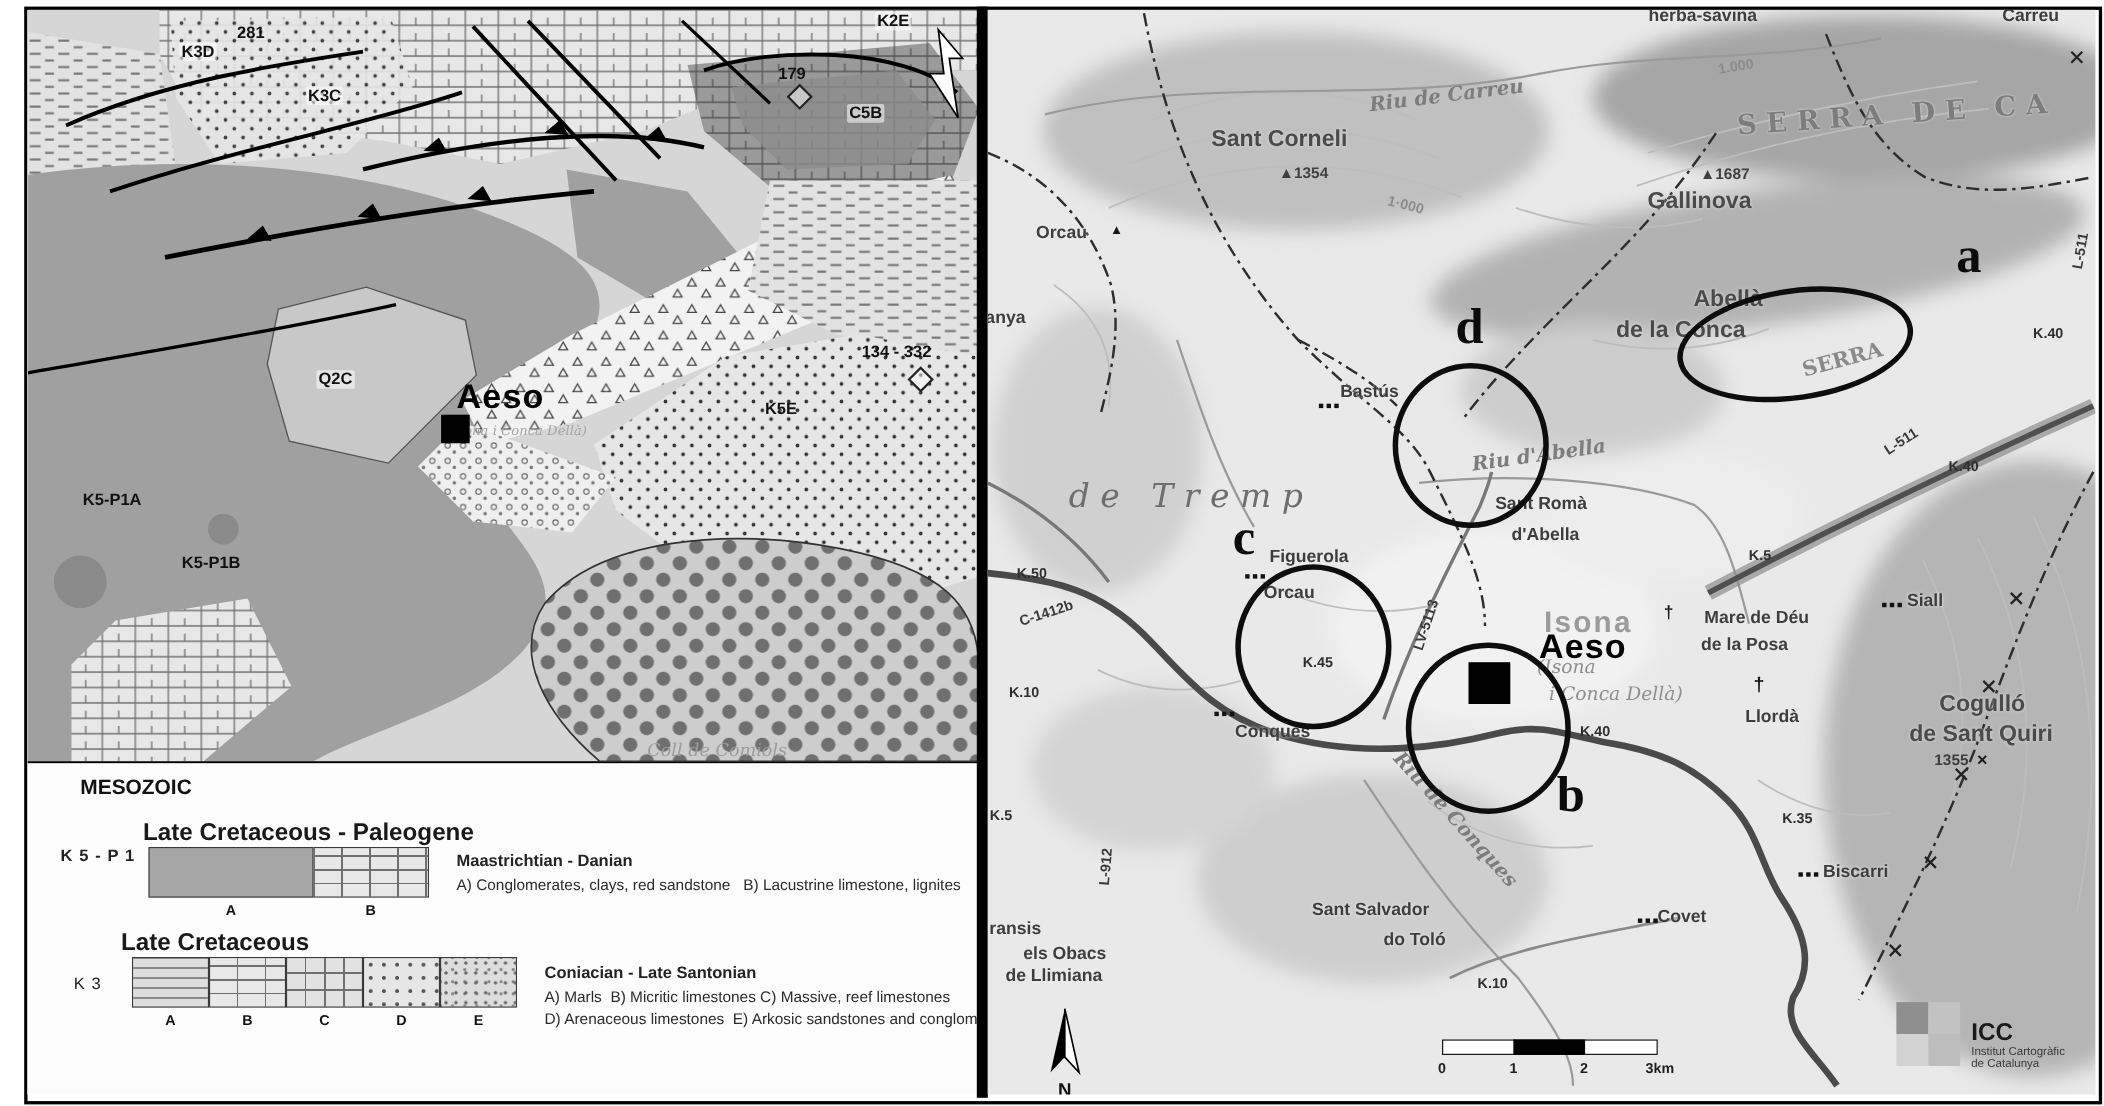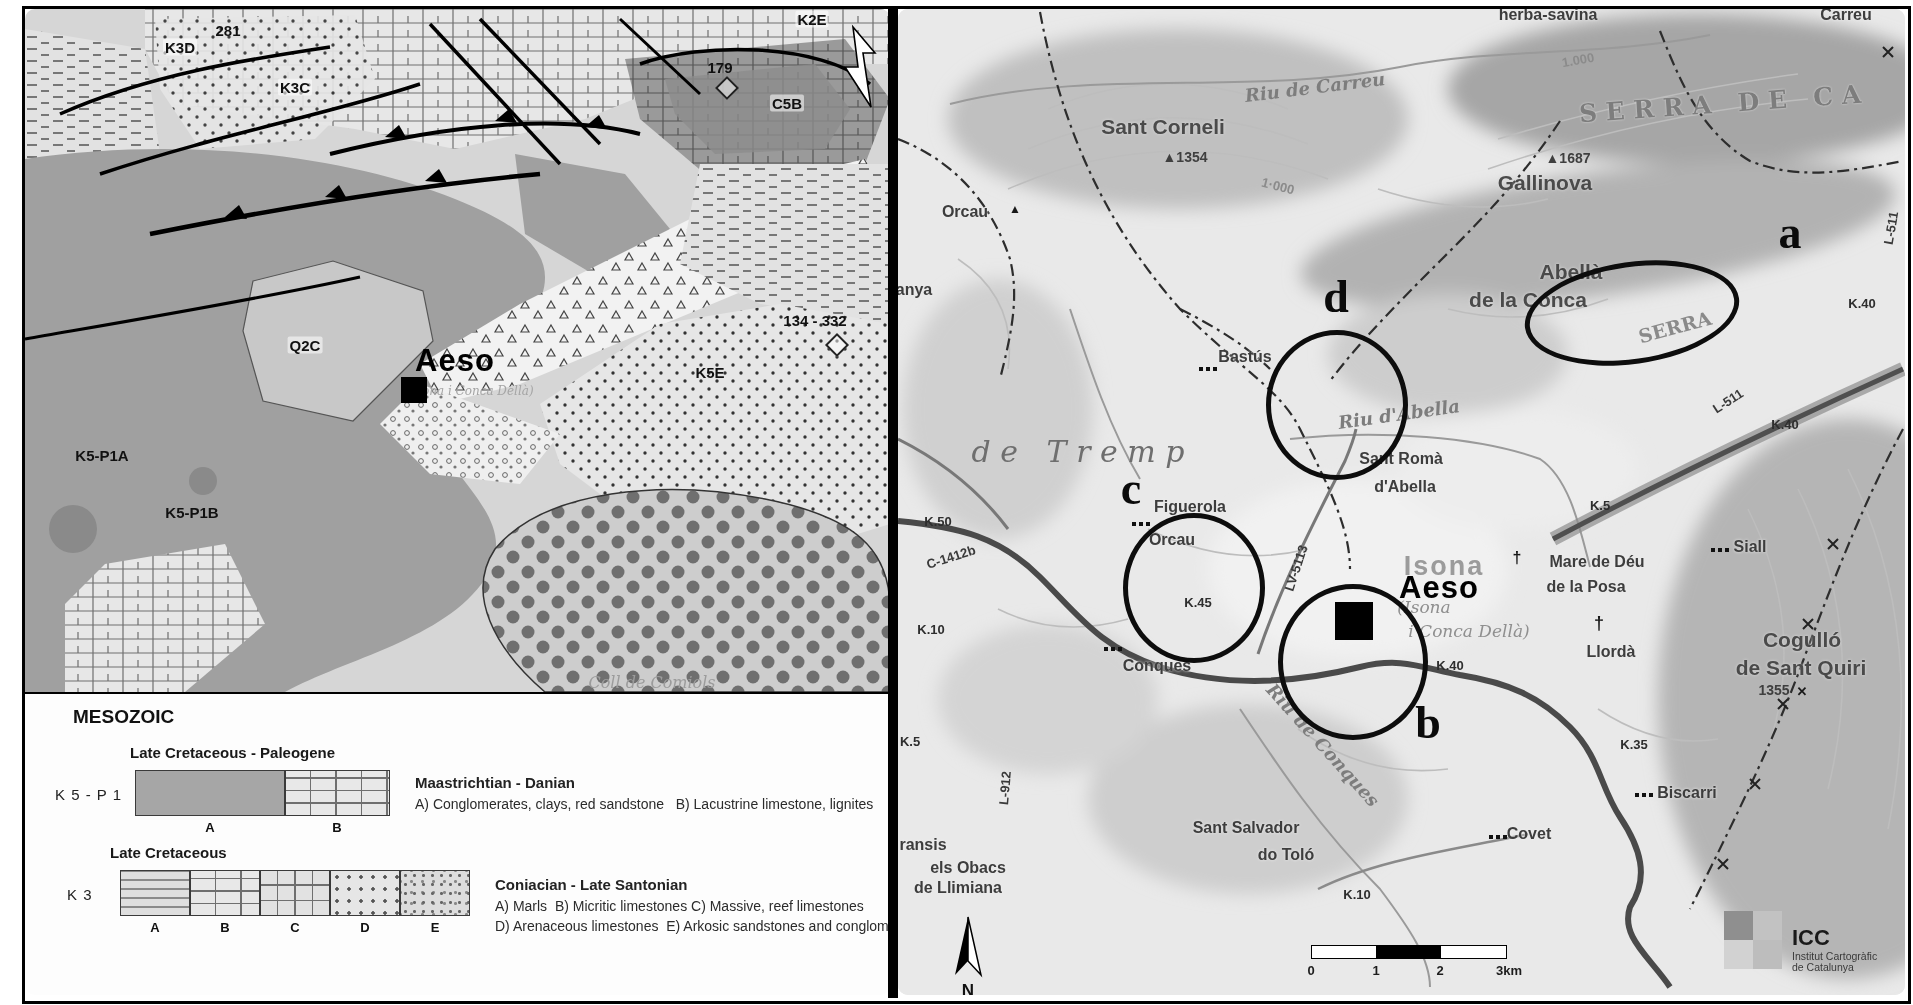--- a/index.html
+++ b/index.html
@@ -1,19 +1,19 @@
 <!DOCTYPE html>
 <html><head>
 <meta charset="utf-8">
 <style>
   html,body{margin:0;padding:0;background:#ffffff;}
   #figure{position:relative;width:1913px;height:1005px;background:#ffffff;overflow:hidden;
           font-family:"Liberation Sans",sans-serif;}
   #frame{position:absolute;left:22px;top:6px;width:1883px;height:992px;border:3px solid #000;}
-  .panel{position:absolute;overflow:hidden;border-radius:10px;}
+  .panel{position:absolute;overflow:hidden;}
   #left-panel{left:25px;top:9px;width:865px;height:986px;background:#fff;}
   #right-panel{left:898px;top:9px;width:1007px;height:986px;background:#e9e9e9;}
   #divider{position:absolute;left:888px;top:6px;width:10px;height:992px;background:#000;}
   #left-map{position:absolute;left:0;top:0;width:865px;height:683px;overflow:hidden;border-bottom:2px solid #000;}
   #left-legend{position:absolute;left:0;top:685px;width:865px;height:301px;background:#fdfdfd;padding-left:27px;}
   svg{position:absolute;left:0;top:0;}
   
   .ml{position:absolute;white-space:pre;transform:translate(-50%,-50%);color:#222;}
   .geo-code{font-weight:bold;font-size:15px;color:#111;background:rgba(255,255,255,.55);padding:0 2px;border-radius:2px;}
   .geo-plain{font-weight:bold;font-size:15px;color:#111;}
@@ -36,21 +36,21 @@
   
   .mk{position:absolute;transform:translate(-50%,-50%);}
   .mk-square{background:#000;}
   .mk-diamond{border:2.5px solid #222;background:rgba(255,255,255,.5);transform:translate(-50%,-50%) rotate(45deg);}
   .mk-glyph{color:#181818;font-weight:bold;transform:translate(-50%,-50%);}
   .mk-dots{display:flex;gap:3px;}
   .mk-dots i{width:4px;height:4px;background:#111;display:block;}
   .ellipse{position:absolute;border:5px solid #0d0d0d;border-radius:50%;}
   
   #left-legend .lg-title{position:absolute;left:48px;top:98px;font-weight:bold;font-size:19px;color:#111;}
-  .lg-period{position:absolute;font-weight:bold;font-size:15px;color:#191919;}
+  .lg-period{position:absolute;font-weight:bold;font-size:22px;color:#191919;}
   .lg-code{position:absolute;font-size:15px;color:#222;letter-spacing:1px;}
   .lg-age{position:absolute;font-weight:bold;font-size:15px;color:#232323;}
   .lg-desc{position:absolute;font-size:14px;color:#2b2b2b;white-space:pre;}
   .sw{position:absolute;height:46px;border:1.5px solid #3a3a3a;box-sizing:border-box;}
   .sw-solid{background:#a6a6a6;}
   .sw-brick{background-color:#e8e8e8;background-image:
      repeating-linear-gradient(0deg,transparent 0 11px,#6f6f6f 11px 12.5px),
      repeating-linear-gradient(90deg,transparent 0 24px,#6f6f6f 24px 25.5px);}
   .sw-marl{background-color:#dedede;background-image:
      repeating-linear-gradient(0deg,transparent 0 7px,#8a8a8a 7px 9px);}
@@ -201,21 +201,21 @@
         
         
         
       </div>
     </div>
 
     <div id="left-legend">
       <div class="lg-title" style="left:48px;top:12px;position:absolute;font-weight:bold;font-size:19px;">MESOZOIC</div>
 
       <div class="lg-period" style="left:105px;top:50px;">Late Cretaceous - Paleogene</div>
-      <div class="lg-code" style="left:30px;top:92px;">K 5 - P 1</div>
+      <div class="lg-code" style="left:30px;top:76px;font-weight:bold;">K 5 - P 1</div>
       <div class="sw sw-solid" style="left:110px;top:76px;width:150px;"></div>
       <div class="sw sw-brick" style="left:260px;top:76px;width:105px;"></div>
       <span class="sw-letter" style="left:185px;top:126px;">A</span>
       <span class="sw-letter" style="left:312px;top:126px;">B</span>
       <div class="lg-age" style="left:390px;top:80px;">Maastrichtian - Danian</div>
       <div class="lg-desc" style="left:390px;top:102px;">A) Conglomerates, clays, red sandstone   B) Lacustrine limestone, lignites</div>
 
       <div class="lg-period" style="left:85px;top:150px;">Late Cretaceous</div>
       <div class="lg-code" style="left:42px;top:192px;">K 3</div>
       <div class="sw sw-marl" style="left:95px;top:176px;width:70px;"></div>

